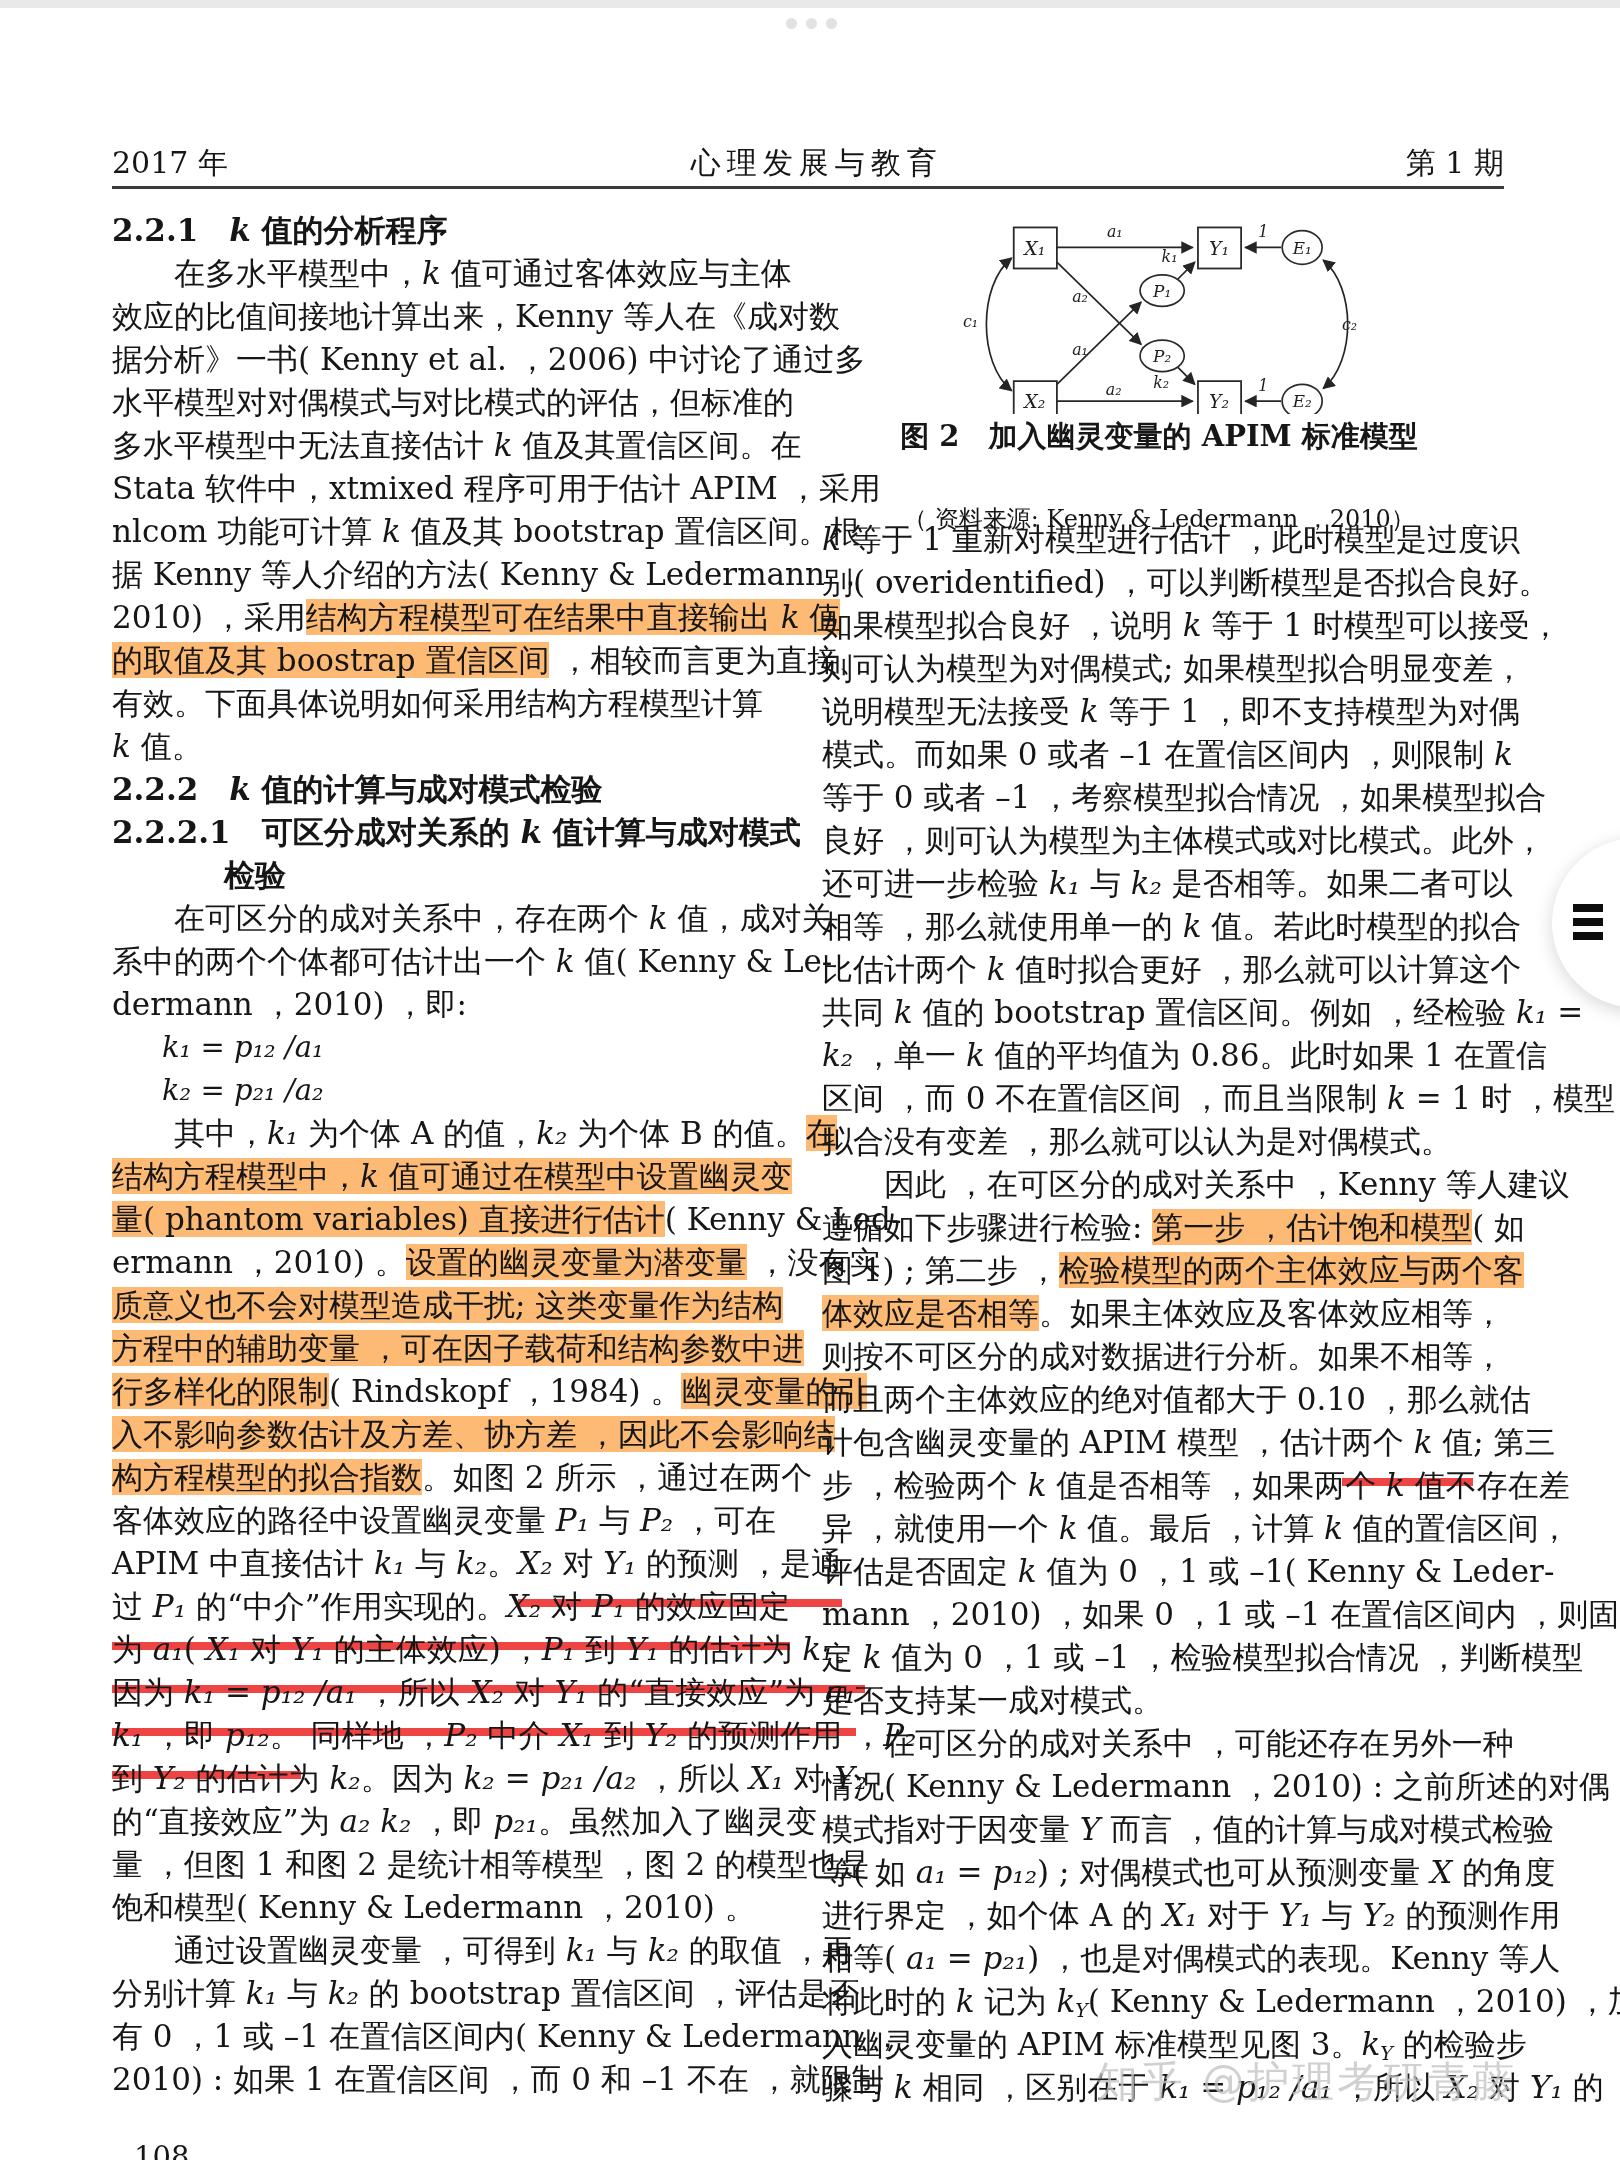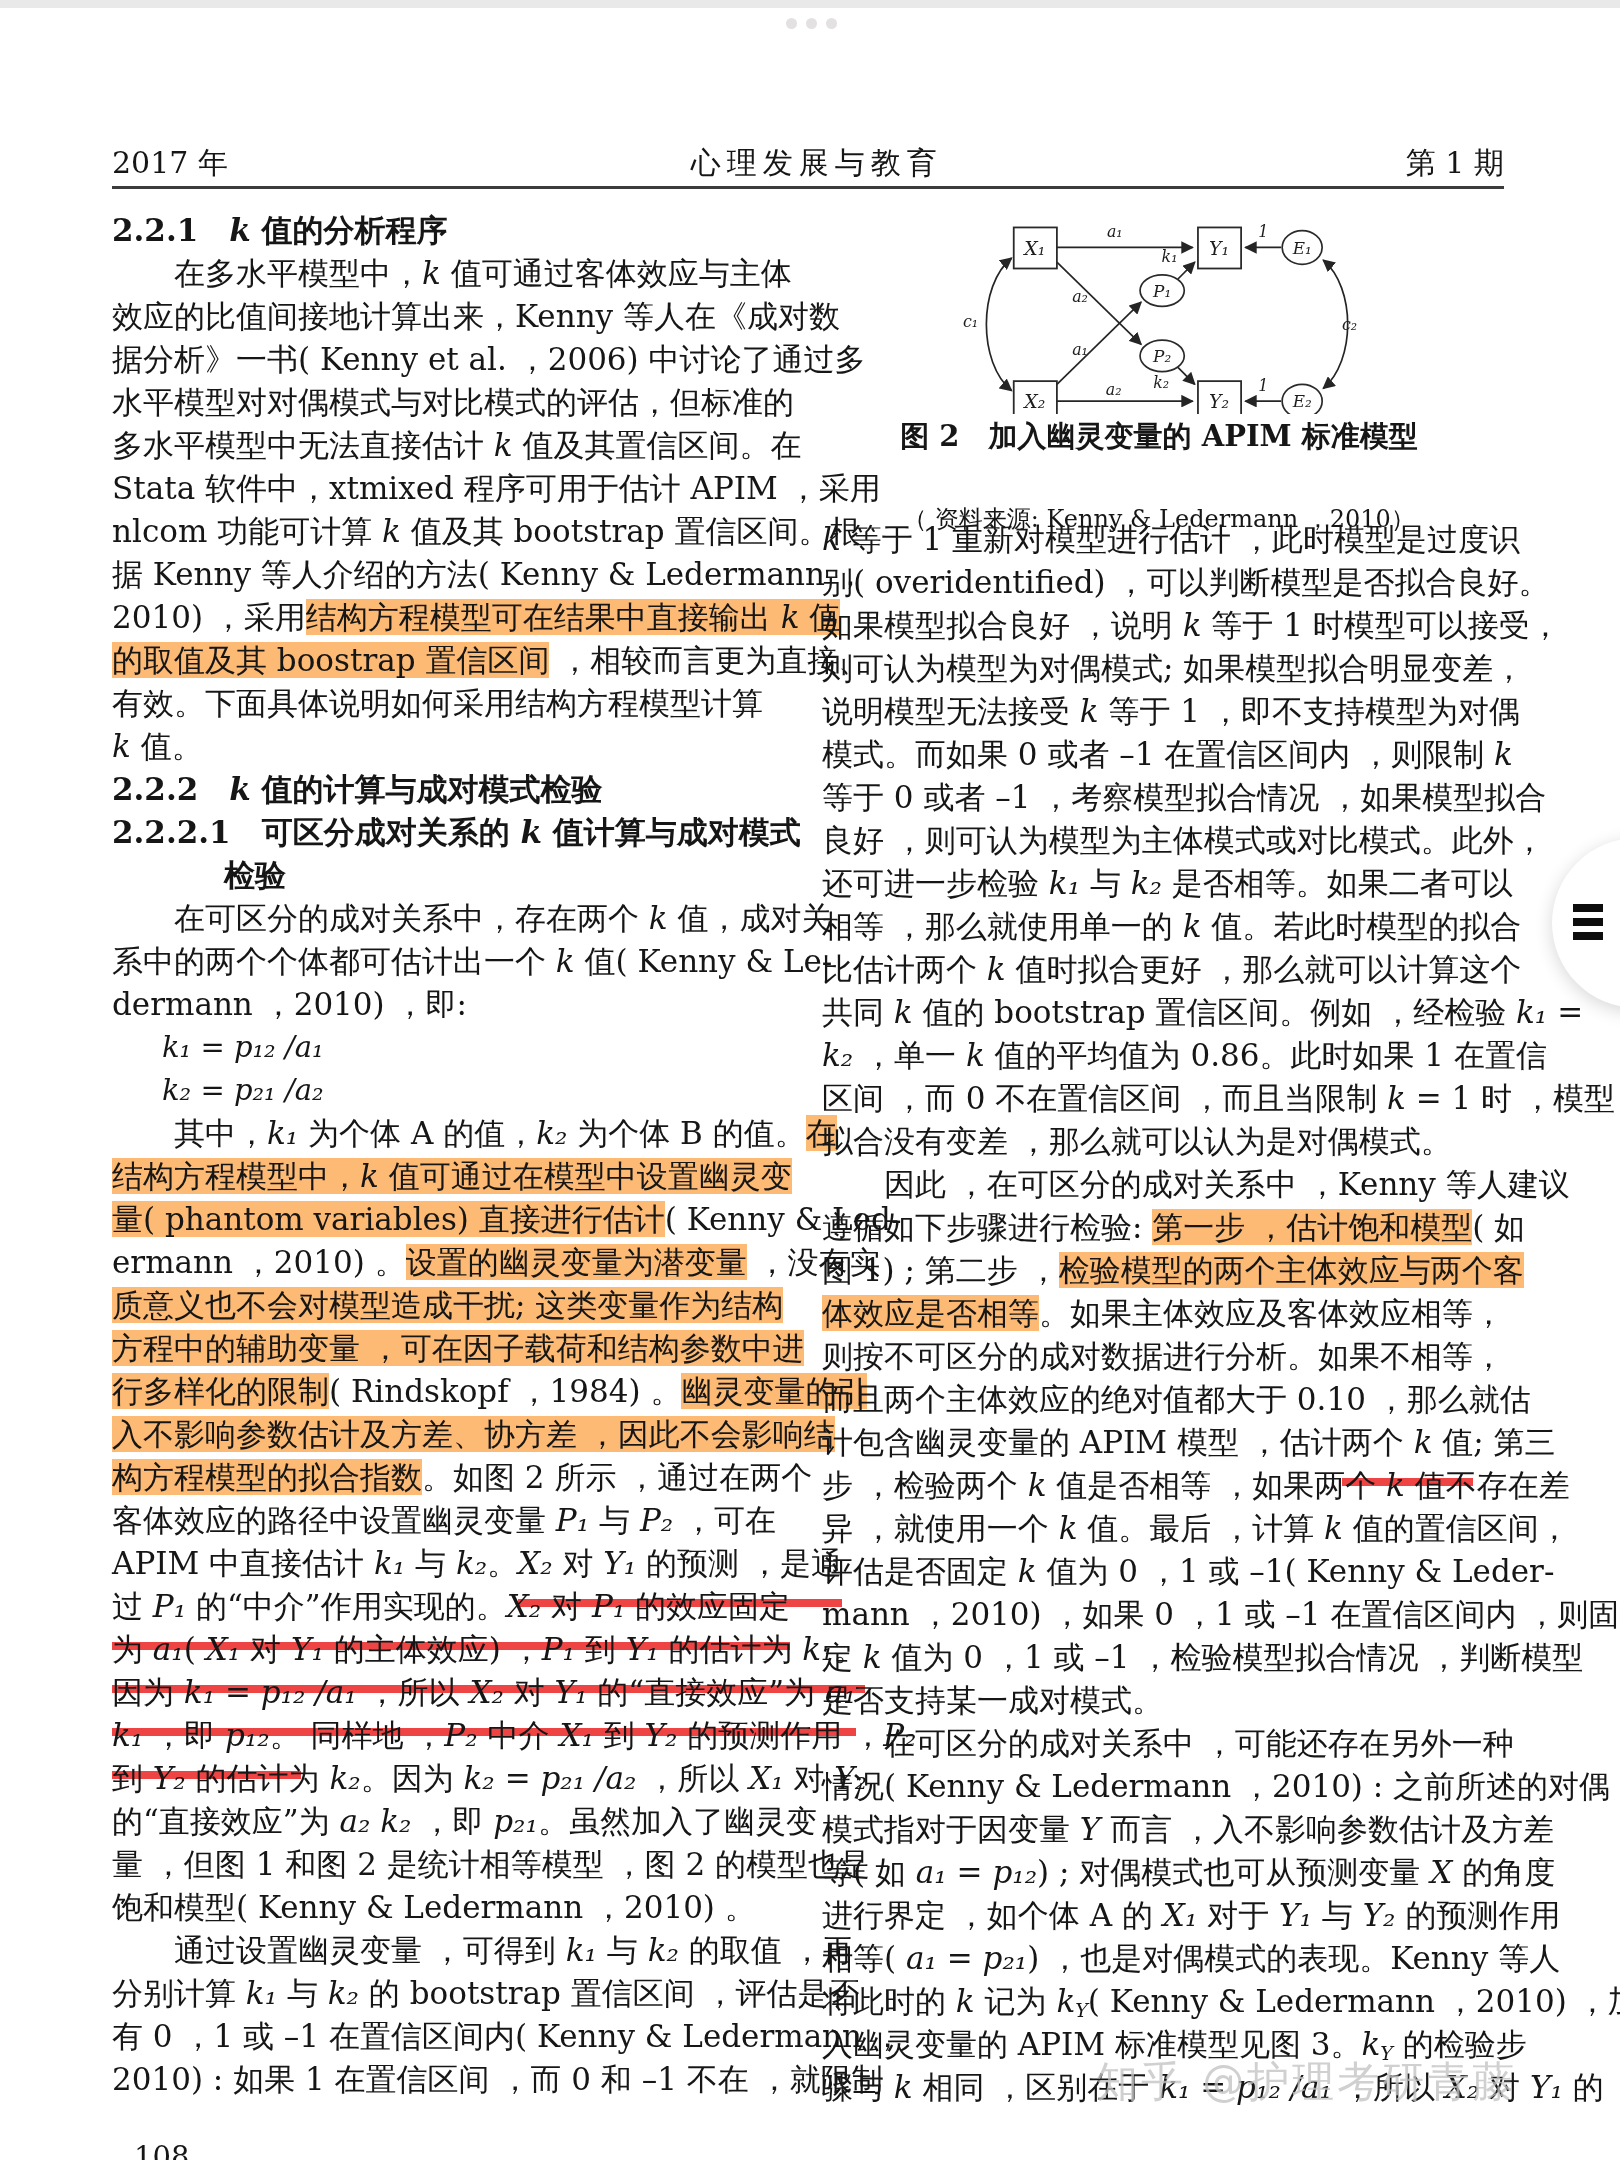--- a/index.html
+++ b/index.html
@@ -179,21 +179,21 @@
       <div class="line"><span>而且两个主体效应的绝对值都大于 0.10 ，那么就估</span></div>
       <div class="line"><span>计包含幽灵变量的 APIM 模型 ，估计</span><span class="ul">两个 </span><span class="ul i">k</span><span class="ul"> 值</span><span>; 第三</span></div>
       <div class="line"><span>步 ，检验两个 </span><span class="i">k</span><span> 值是否相等 ，如果两个 </span><span class="i">k</span><span> 值不存在差</span></div>
       <div class="line"><span>异 ，就使用一个 </span><span class="i">k</span><span> 值。最后 ，计算 </span><span class="i">k</span><span> 值的置信区间，</span></div>
       <div class="line"><span>评估是否固定 </span><span class="i">k</span><span> 值为 0 ，1 或 –1( Kenny &amp; Leder-</span></div>
       <div class="line"><span>mann ，2010)  ，如果 0 ，1 或 –1 在置信区间内 ，则固</span></div>
       <div class="line"><span>定 </span><span class="i">k</span><span> 值为 0 ，1 或 –1 ，检验模型拟合情况 ，判断模型</span></div>
       <div class="line"><span>是否支持某一成对模式。</span></div>
       <div class="line"><span>　　在可区分的成对关系中 ，可能还存在另外一种</span></div>
       <div class="line"><span>情况( Kenny &amp; Ledermann ，2010) : 之前所述的对偶</span></div>
-      <div class="line"><span>模式指对于因变量 </span><span class="i">Y</span><span> 而言 ，入不影响参数估计及方差</span></div>
+      <div class="line"><span>模式指对于因变量 </span><span class="i">Y</span><span> 而言 ，值的计算与成对模式检验</span></div>
       <div class="line"><span>等( 如 </span><span class="i">a₁ = p₁₂</span><span>) ; 对偶模式也可从预测变量 </span><span class="i">X</span><span> 的角度</span></div>
       <div class="line"><span>进行界定 ，如个体 A 的 </span><span class="i">X₁</span><span> 对于 </span><span class="i">Y₁</span><span> 与 </span><span class="i">Y₂</span><span> 的预测作用</span></div>
       <div class="line"><span>相等( </span><span class="i">a₁ = p₂₁</span><span>)  ，也是对偶模式的表现。Kenny 等人</span></div>
       <div class="line"><span>将此时的 </span><span class="i">k</span><span> 记为 </span><span class="i">k</span><span class="i sub">Y</span><span>( Kenny &amp; Ledermann ，2010)  ，加</span></div>
       <div class="line"><span>入幽灵变量的 APIM 标准模型见图 3。</span><span class="i">k</span><span class="i sub">Y</span><span> 的检验步</span></div>
       <div class="line"><span>骤与 </span><span class="i">k</span><span> 相同 ，区别在于 </span><span class="i">k₁ = p₁₂ /a₁</span><span> ，所以 </span><span class="i">X₂</span><span> 对 </span><span class="i">Y₁</span><span> 的</span></div>
     </div>
 
   <div class="pagenum">108</div>
 

